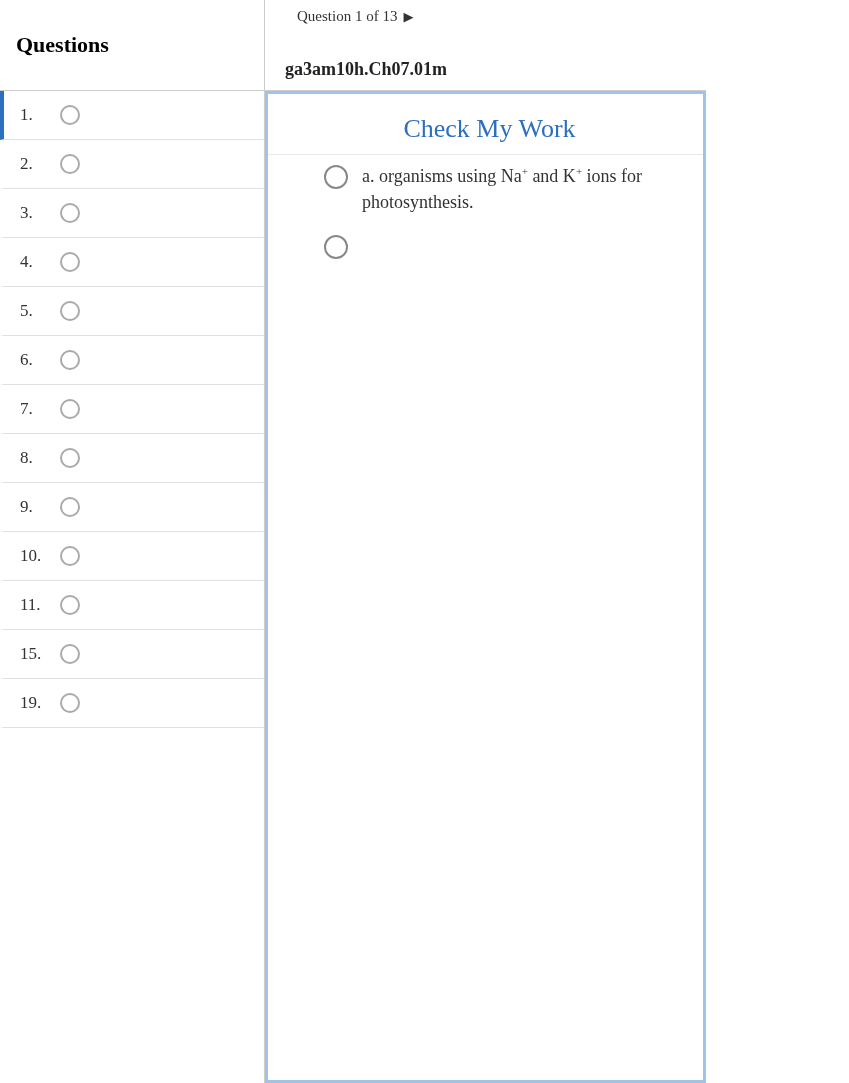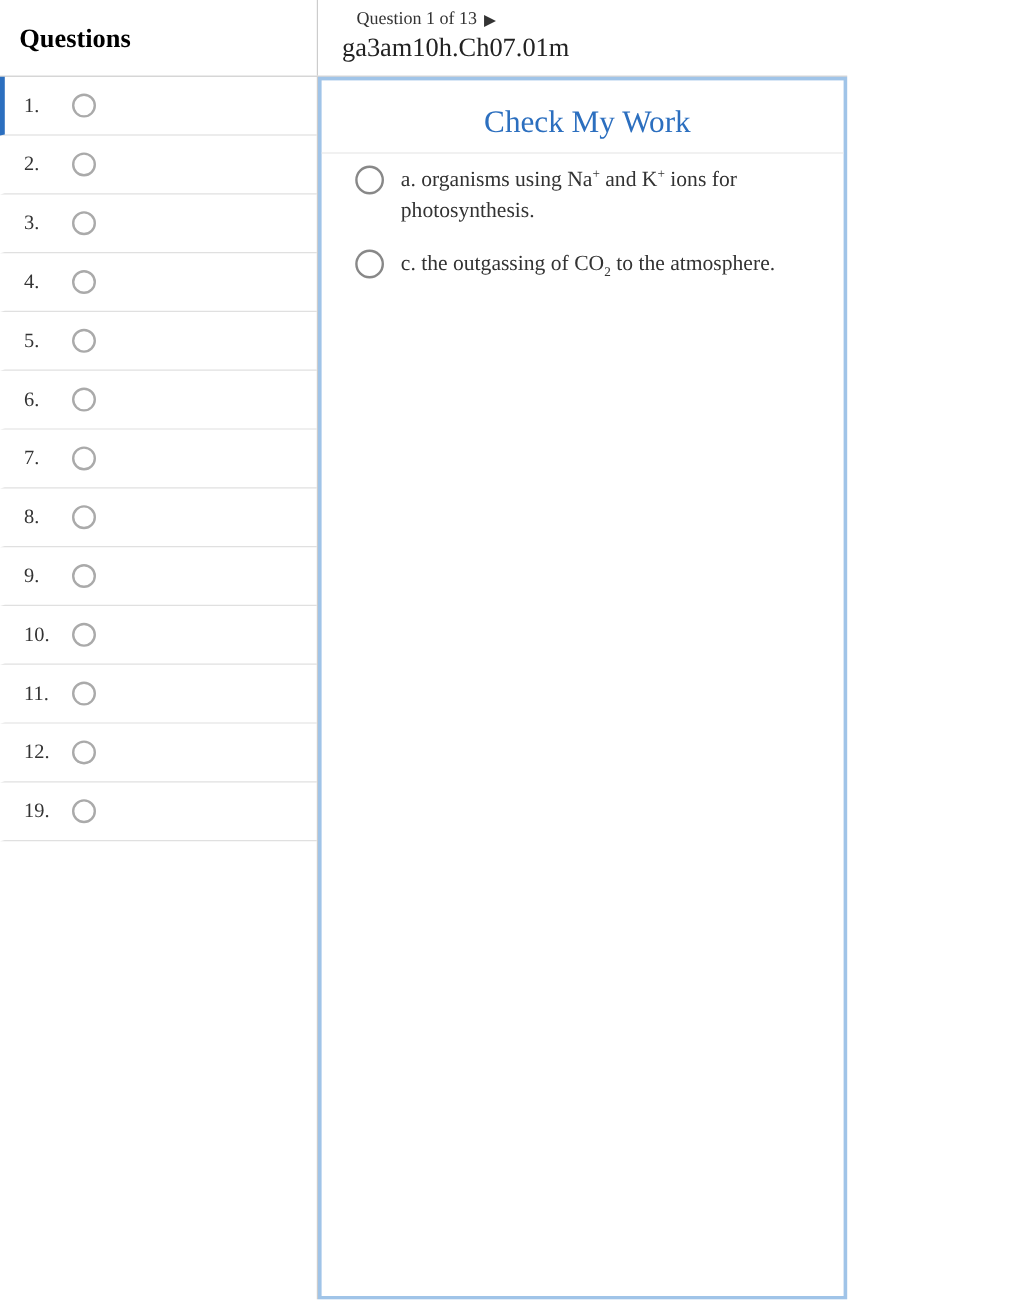--- a/index.html
+++ b/index.html
@@ -45,23 +45,24 @@
       gap: 6px;
       margin-bottom: 2px;
       justify-content: flex-start;
       margin-left: 12px;
     }
     .question-nav .nav-arrow {
       font-size: 13px;
       color: #333;
     }
     .question-id {
-      font-size: 22px;
-      font-weight: normal;
+      font-size: 18px;
+      font-weight: bold;
       color: #222;
+      margin-top: 32px;
     }
     .main {
       display: flex;
       flex: 1;
     }
     .sidebar {
       width: 265px;
       min-width: 265px;
       border-right: 1px solid #ccc;
       display: flex;
@@ -118,20 +119,21 @@
       padding: 22px 28px 16px 28px;
       font-size: 19px;
       line-height: 1.55;
       color: #222;
     }
     .answer-options {
       padding: 8px 16px 20px 28px;
       display: flex;
       flex-direction: column;
       gap: 18px;
+      margin-left: 28px;
     }
     .answer-option {
       display: flex;
       align-items: flex-start;
       gap: 14px;
       font-size: 18px;
       color: #333;
       cursor: pointer;
     }
     .answer-option .opt-radio {
@@ -215,21 +217,21 @@
       </div>
       <div class="sidebar-item">
         <span class="q-num">10.</span>
         <span class="q-radio"></span>
       </div>
       <div class="sidebar-item">
         <span class="q-num">11.</span>
         <span class="q-radio"></span>
       </div>
       <div class="sidebar-item">
-        <span class="q-num">12.</span>
+        <span class="q-num">15.</span>
         <span class="q-radio"></span>
       </div>
       <div class="sidebar-item">
         <span class="q-num">19.</span>
         <span class="q-radio"></span>
       </div>
     </div>
 
     <div class="content-area">
       <div class="check-my-work">Check My Work</div>
@@ -238,21 +240,18 @@
         <div class="answer-option">
           <span class="opt-radio"></span>
           <span class="opt-text">
             a. organisms using Na<sup>+</sup> and K<sup>+</sup> ions for photosynthesis.
           </span>
         </div>
 
 
         <div class="answer-option">
           <span class="opt-radio"></span>
-          <span class="opt-text">
-            c. the outgassing of CO<sub>2</sub> to the atmosphere.
-          </span>
         </div>
 
       </div>
     </div>
   </div>
 </div>
 
 </body></html>

